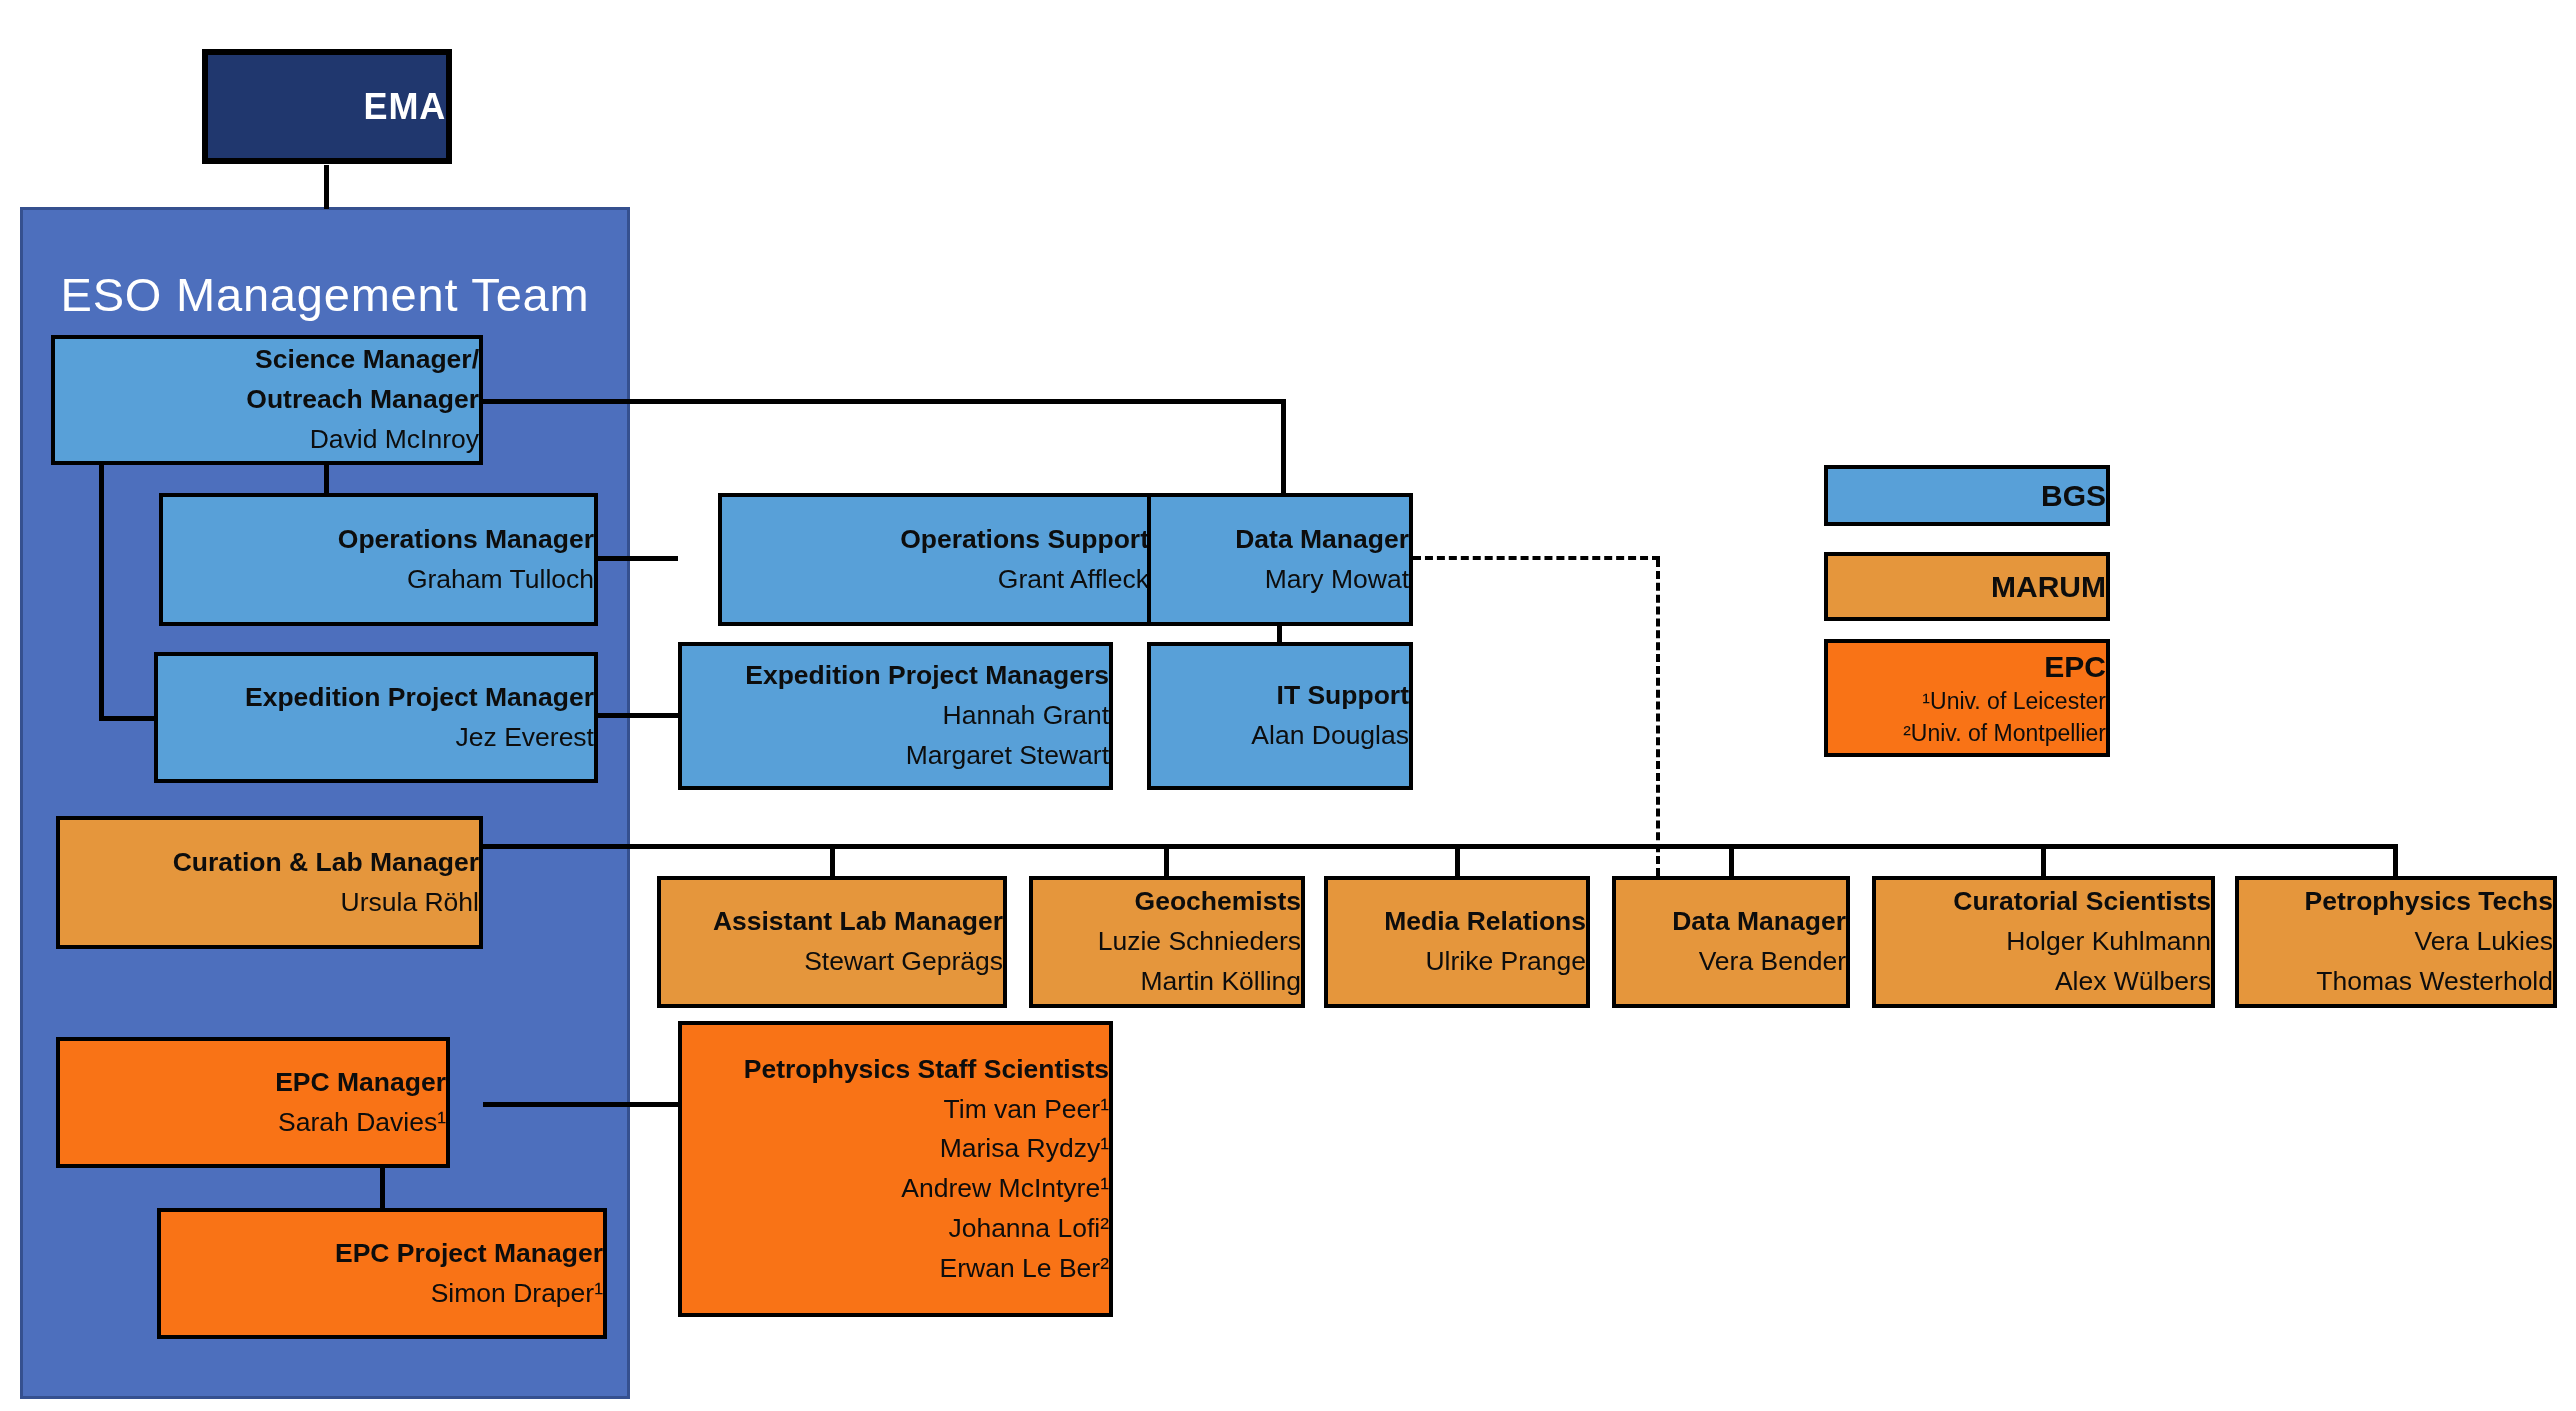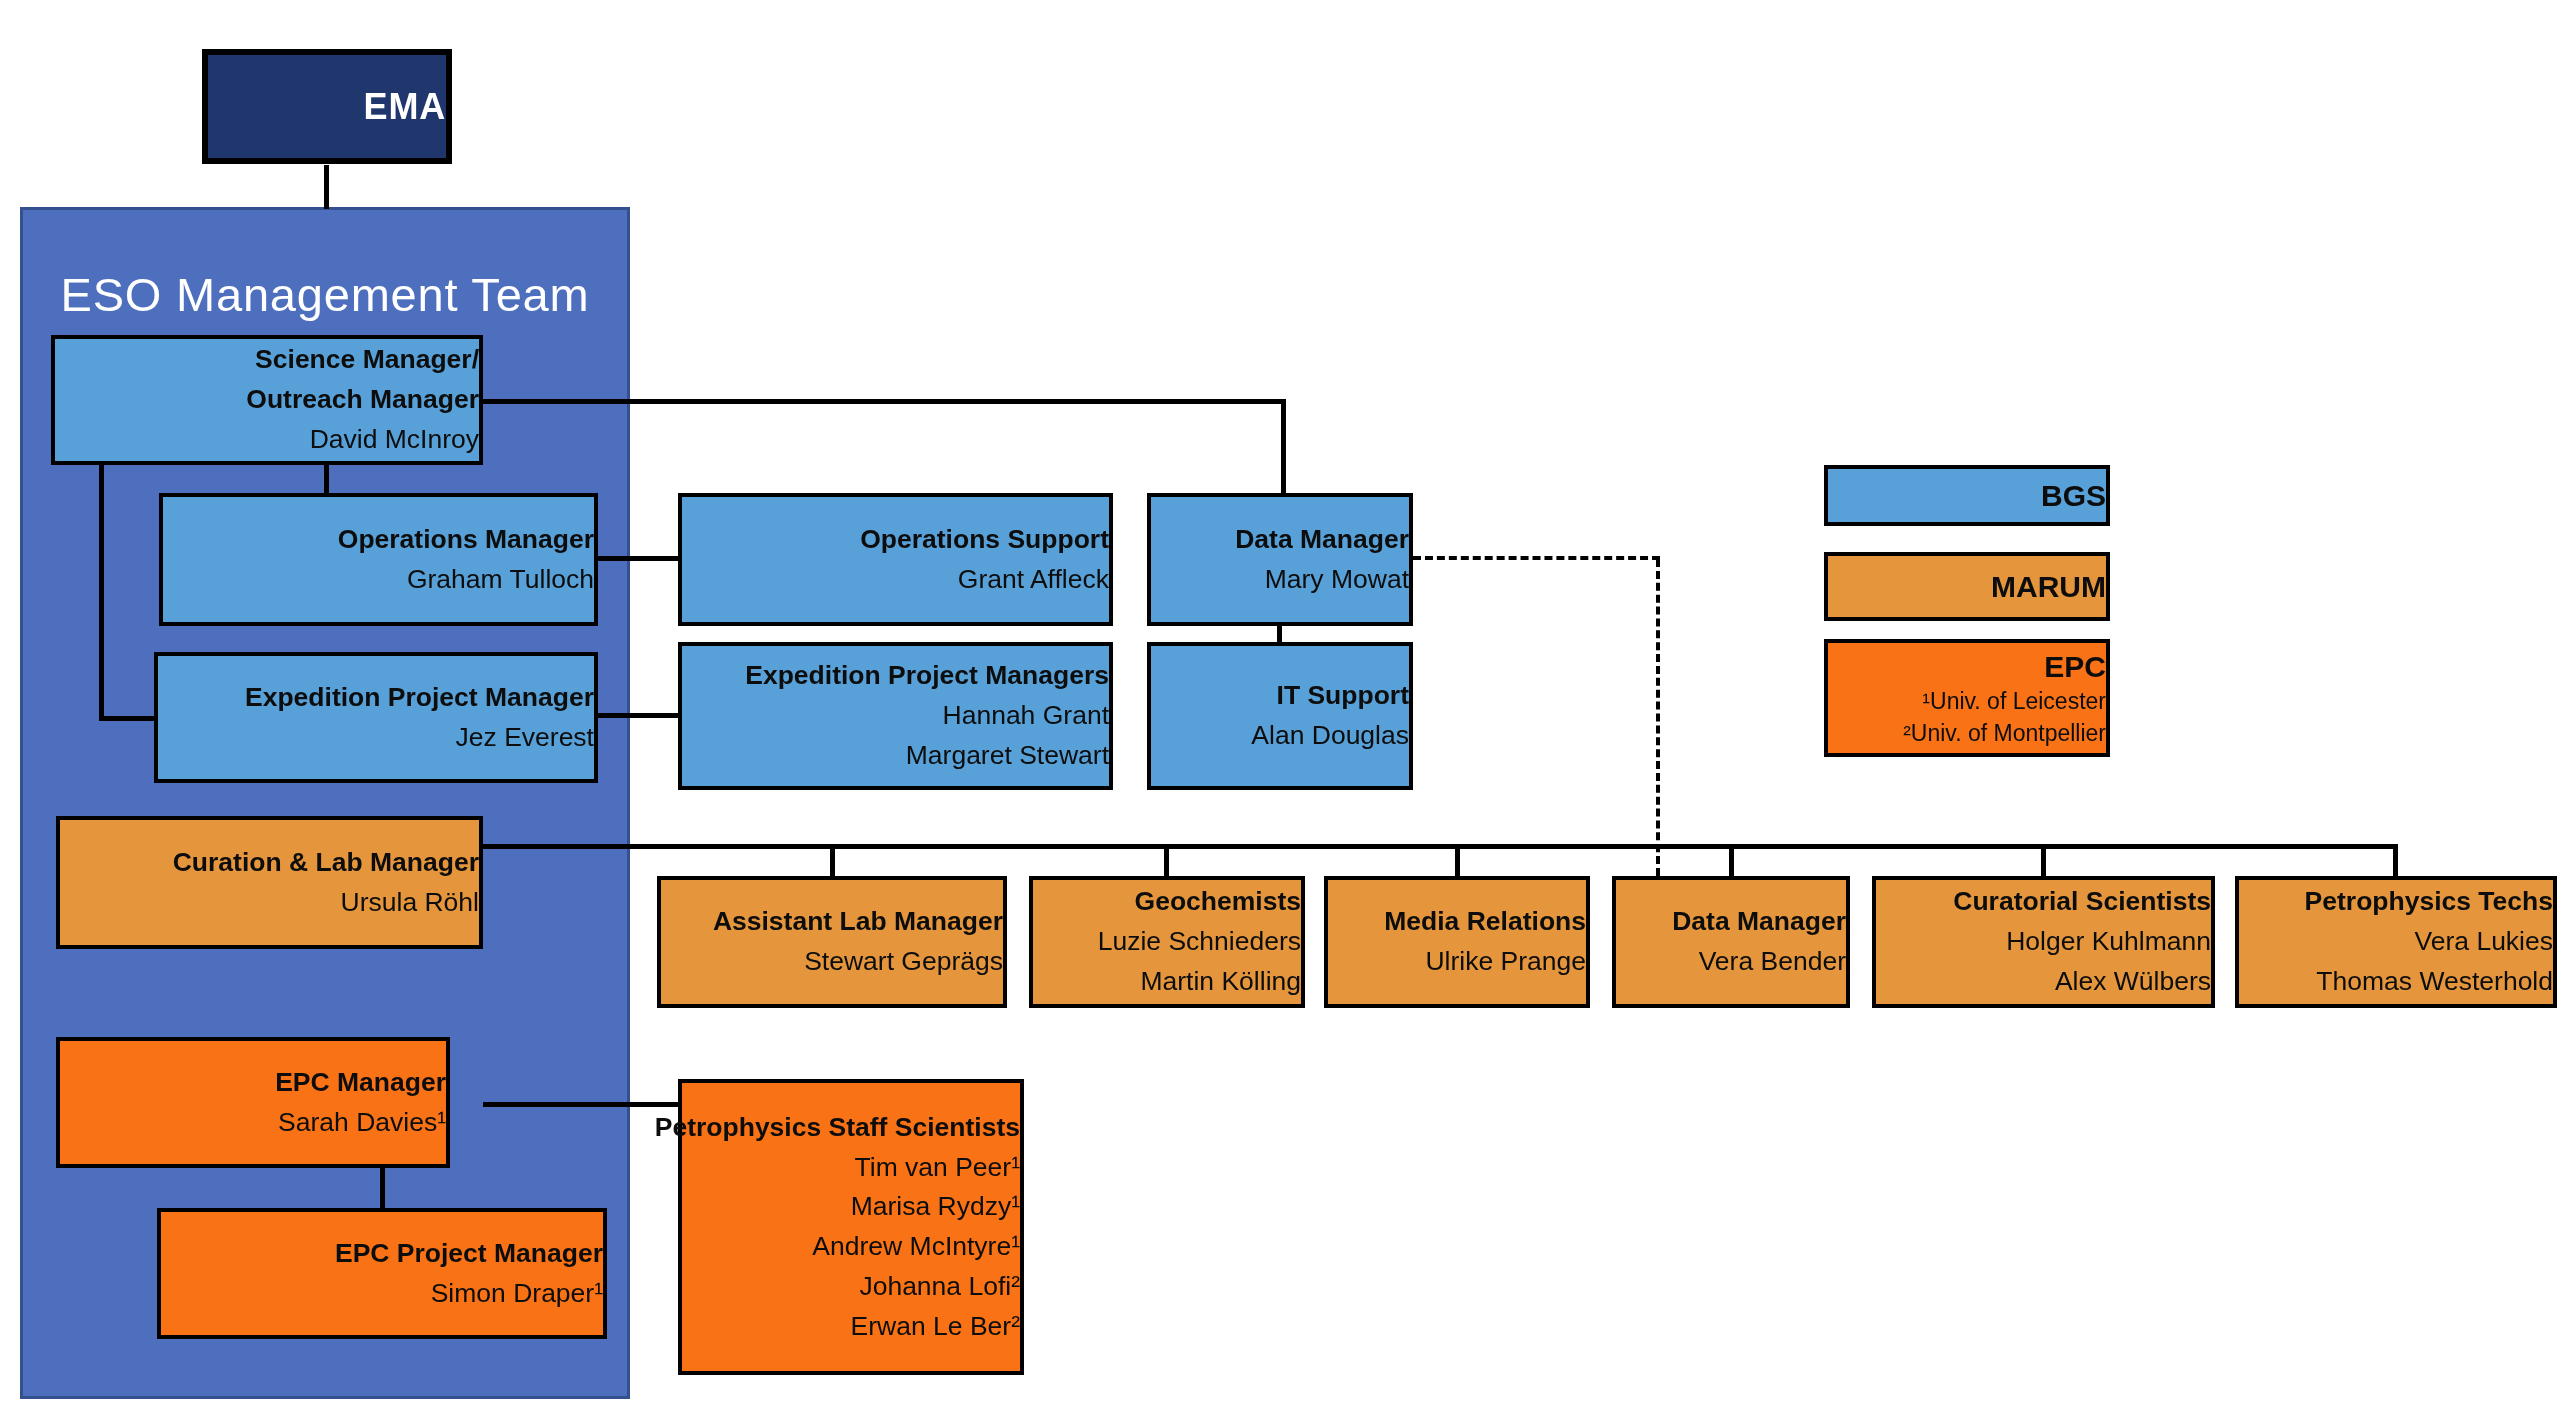--- a/index.html
+++ b/index.html
@@ -76,21 +76,21 @@
   <div class="obox c-blue" style="left:159px;top:493px;width:439px;height:133px">
     <div class="bt">Operations Manager</div>
     <div class="bn">Graham Tulloch</div>
   </div>
 
   <div class="obox c-blue" style="left:154px;top:652px;width:444px;height:131px">
     <div class="bt">Expedition Project Manager</div>
     <div class="bn">Jez Everest</div>
   </div>
 
-  <div class="obox c-blue" style="left:678px;top:493px;width:435px;height:133px">
+  <div class="obox c-blue" style="left:718px;top:493px;width:435px;height:133px">
     <div class="bt">Operations Support</div>
     <div class="bn">Grant Affleck</div>
   </div>
 
   <div class="obox c-blue" style="left:678px;top:642px;width:435px;height:148px">
     <div class="bt">Expedition Project Managers</div>
     <div class="bn">Hannah Grant</div>
     <div class="bn">Margaret Stewart</div>
   </div>
 
@@ -145,21 +145,21 @@
   <div class="obox c-green" style="left:56px;top:1037px;width:394px;height:131px">
     <div class="bt">EPC Manager</div>
     <div class="bn">Sarah Davies¹</div>
   </div>
 
   <div class="obox c-green" style="left:157px;top:1208px;width:450px;height:131px">
     <div class="bt">EPC Project Manager</div>
     <div class="bn">Simon Draper¹</div>
   </div>
 
-  <div class="obox c-green" style="left:678px;top:1079px;width:346px;height:296px">
+  <div class="obox c-green" style="left:678px;top:1021px;width:435px;height:296px">
     <div class="bt">Petrophysics Staff Scientists</div>
     <div class="bn">Tim van Peer¹</div>
     <div class="bn">Marisa Rydzy¹</div>
     <div class="bn">Andrew McIntyre¹</div>
     <div class="bn">Johanna Lofi²</div>
     <div class="bn">Erwan Le Ber²</div>
   </div>
 
   <div class="obox c-blue" style="left:1824px;top:465px;width:286px;height:61px">
     <div class="lg">BGS</div>

